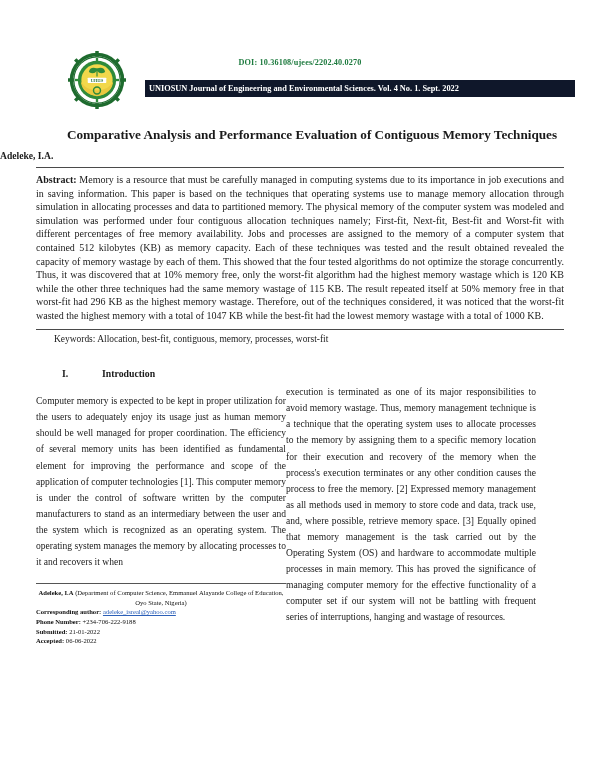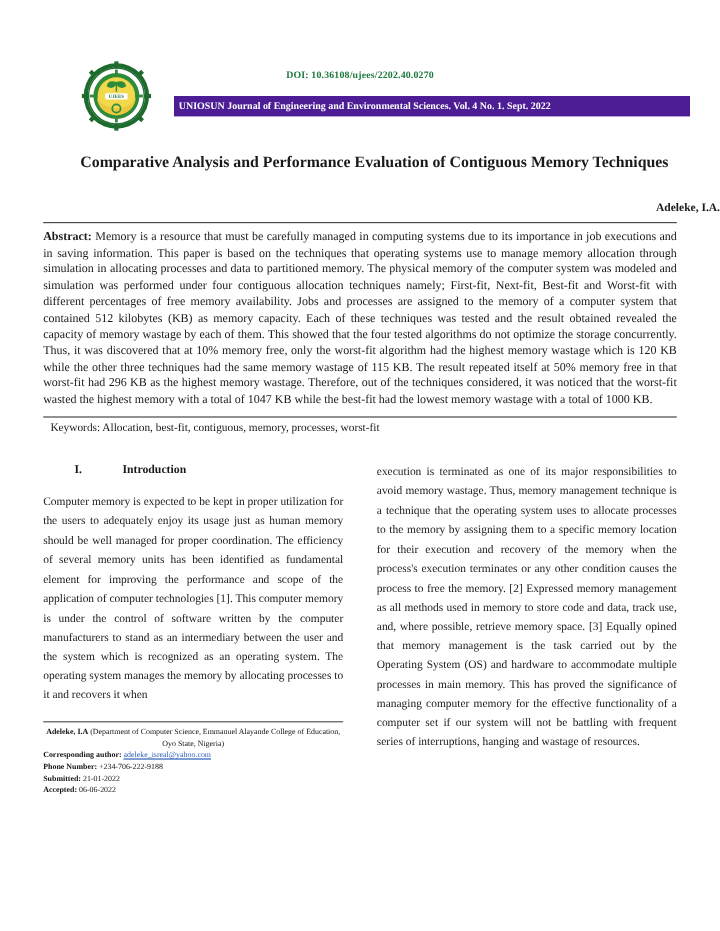--- a/index.html
+++ b/index.html
@@ -45,42 +45,42 @@
     font-weight: bold;
     color: #1d7a3e;
     letter-spacing: 0.15px;
   }
   .banner {
     position: absolute;
     left: 145px;
     top: 57px;
     width: 430px;
     height: 17px;
-    background: #4c1d95;
+    background: #0f172a;
     color: #ffffff;
     font-size: 8.3px;
     font-weight: bold;
     line-height: 17px;
     padding-left: 4px;
     box-sizing: border-box;
     white-space: nowrap;
     overflow: hidden;
   }
 
   
   .title {
     margin: 4px 28px 0 52px;
     text-align: center;
     font-size: 13.2px;
     font-weight: bold;
     line-height: 19px;
   }
   .author {
-    margin-top: 24px;
-    text-align: right;
+    margin-top: 6px;
+    text-align: left;
     font-size: 9.6px;
     font-weight: bold;
   }
 
   
   .rule {
     border: 0;
     border-top: 1px solid #4a4a4a;
     margin: 6px 36px 0 36px;
   }
@@ -88,31 +88,30 @@
     margin: 5px 36px 0 36px;
     font-size: 10px;
     line-height: 13.6px;
     text-align: justify;
     text-justify: inter-word;
   }
   .abstract .lbl {
     font-weight: bold;
   }
   .keywords {
-    margin: 3px 36px 0 42px;
+    margin: 3px 36px 0 54px;
     font-size: 9.45px;
     line-height: 13.6px;
   }
 
   
   .columns {
     position: relative;
     margin: 22px 36px 0 36px;
     display: flex;
-    gap: 28px;
   }
   .col {
     width: 250px;
     flex: 0 0 250px;
   }
   .sec-head {
     font-size: 9.8px;
     font-weight: bold;
     margin-bottom: 14px;
     padding-left: 26px;
@@ -121,21 +120,21 @@
     display: inline-block;
     width: 40px;
   }
   .body-text {
     font-size: 9.55px;
     line-height: 16.1px;
     text-align: justify;
     text-justify: inter-word;
   }
   .col-right .body-text {
-    margin-top: 0;
+    margin-top: 16px;
   }
 
   
   .footnote {
     margin-top: 13px;
     border-top: 1px solid #555;
     padding-top: 4px;
     font-size: 6.6px;
     line-height: 9.6px;
     color: #111;

